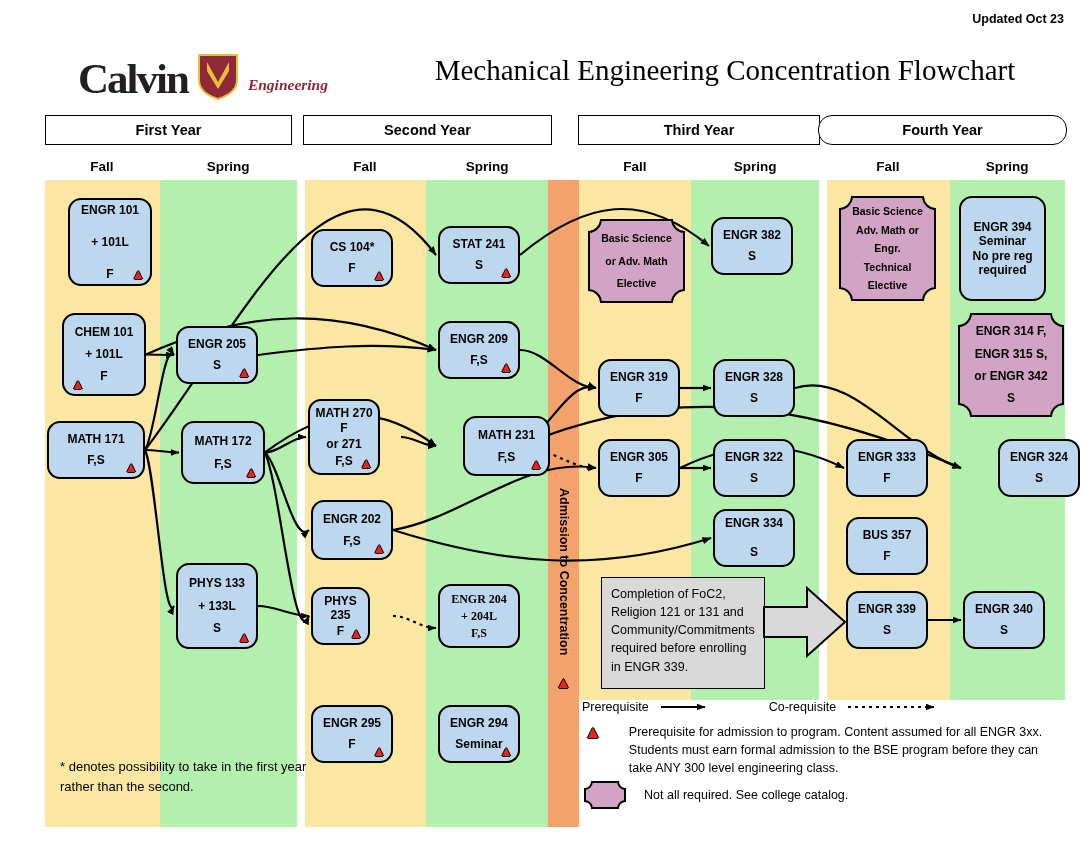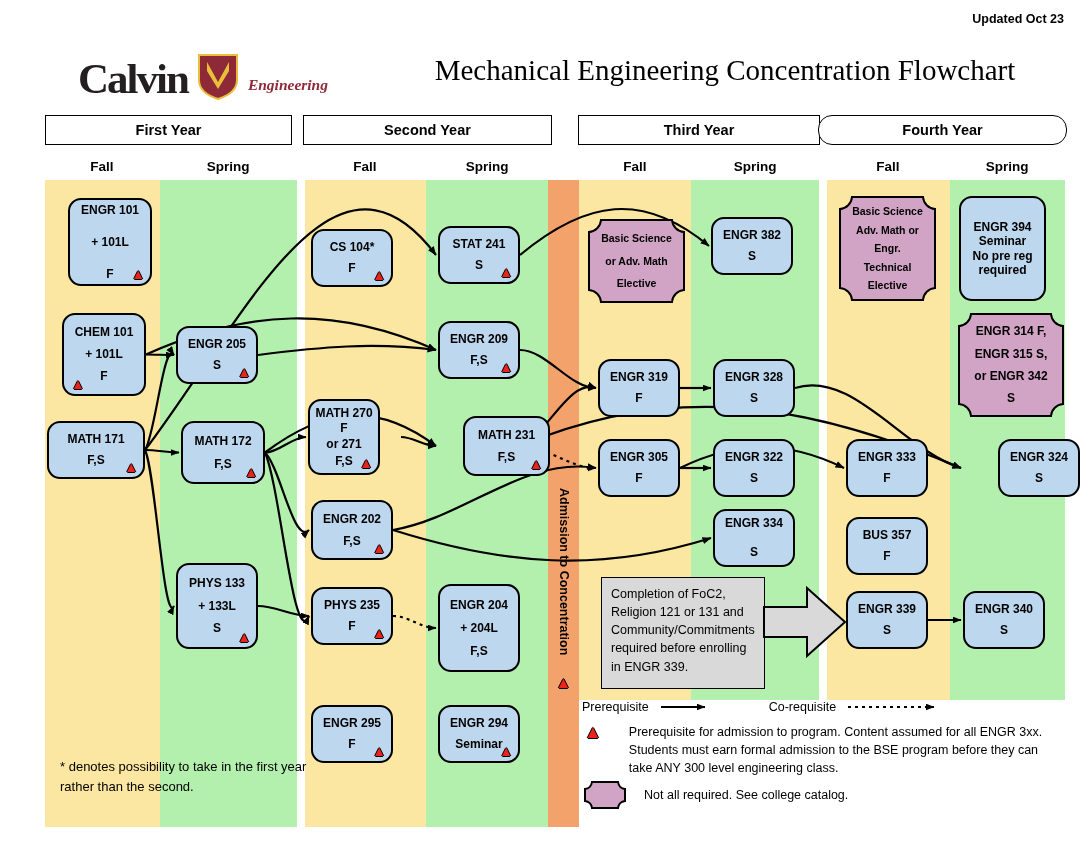--- a/index.html
+++ b/index.html
@@ -200,21 +200,21 @@
         <div class="nline">MATH 270 F</div>
         <div class="nline">or 271</div>
         <div class="nline">F,S</div>
         <span class="triglyph tri">▲</span>
       </div>
       <div class="node" style="left: 311px; top: 500px; width: 82px; height: 60px;">
         <div class="nline">ENGR 202</div>
         <div class="nline">F,S</div>
         <span class="triglyph tri">▲</span>
       </div>
-      <div class="node" style="left: 311px; top: 587px; width: 82px; height: 58px;">
+      <div class="node" style="left: 311px; top: 587px; width: 59px; height: 58px;">
         <div class="nline">PHYS 235</div>
         <div class="nline">F</div>
         <span class="triglyph tri">▲</span>
       </div>
       <div class="node" style="left: 311px; top: 705px; width: 82px; height: 58px;">
         <div class="nline">ENGR 295</div>
         <div class="nline">F</div>
         <span class="triglyph tri">▲</span>
       </div>
       <div class="node" style="left: 438px; top: 226px; width: 82px; height: 58px;">
@@ -225,21 +225,21 @@
       <div class="node" style="left: 438px; top: 321px; width: 82px; height: 58px;">
         <div class="nline">ENGR 209</div>
         <div class="nline">F,S</div>
         <span class="triglyph tri">▲</span>
       </div>
       <div class="node" style="left: 438px; top: 416px; width: 87px; height: 60px; margin-left: 25px;">
         <div class="nline">MATH 231</div>
         <div class="nline">F,S</div>
         <span class="triglyph tri">▲</span>
       </div>
-      <div class="node" style="left: 438px; top: 584px; width: 82px; height: 88px;">
+      <div class="node" style="left: 438px; top: 584px; width: 82px; height: 64px; font-family: Liberation Serif, serif;">
         <div class="nline">ENGR 204</div>
         <div class="nline">+ 204L</div>
         <div class="nline">F,S</div>
       </div>
       <div class="node" style="left: 438px; top: 705px; width: 82px; height: 58px;">
         <div class="nline">ENGR 294</div>
         <div class="nline">Seminar</div>
         <span class="triglyph tri">▲</span>
       </div>
       <div class="node elective" style="left: 588px; top: 219px; width: 97px; height: 84px; font-size: 10.5px;">

